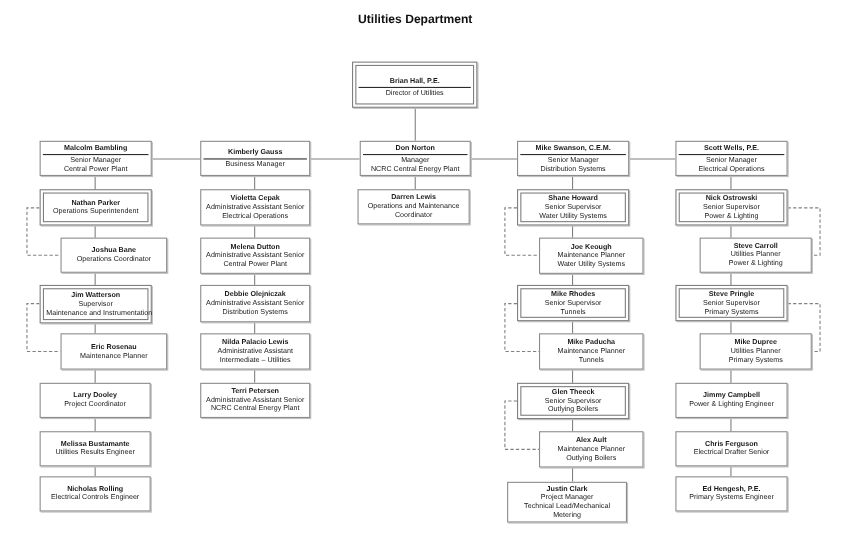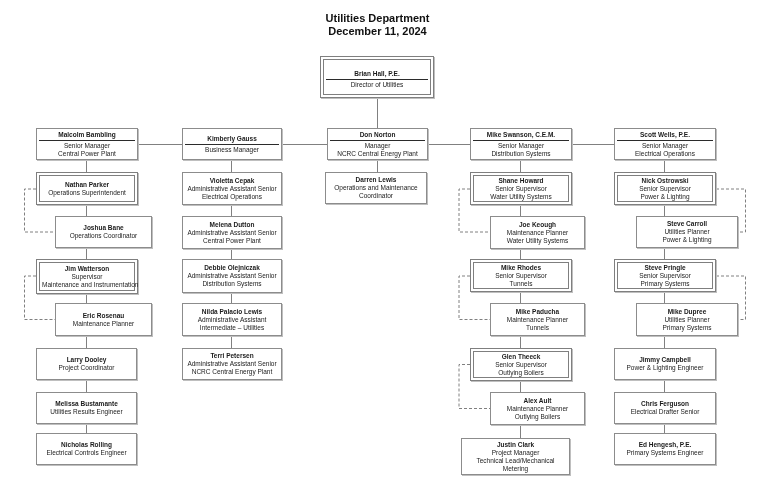--- a/index.html
+++ b/index.html
@@ -24,21 +24,20 @@
   .node.mgr .nm{border-bottom:1px solid #2b2b2b;padding-bottom:1px;margin-bottom:1px;}
   .node.director{padding-top:6px;}
 </style>
 </head>
 <body>
 
 <div class="canvas">
 
   <div class="chart-title">
     <div>Utilities Department</div>
-    <div>December 11, 2024</div>
   </div>
 
   <svg class="wires" width="768" height="493">
     <g stroke="#808080" stroke-width="1" fill="none">
       <path d="M377.5,98 V128"></path>
       <path d="M138,144.5 H182 M282,144.5 H327 M428,144.5 H470 M572,144.5 H614"></path>
       <path d="M86.5,160 V433"></path>
       <path d="M231.5,160 V348"></path>
       <path d="M377.5,160 V172"></path>
       <path d="M520.5,160 V438"></path>

